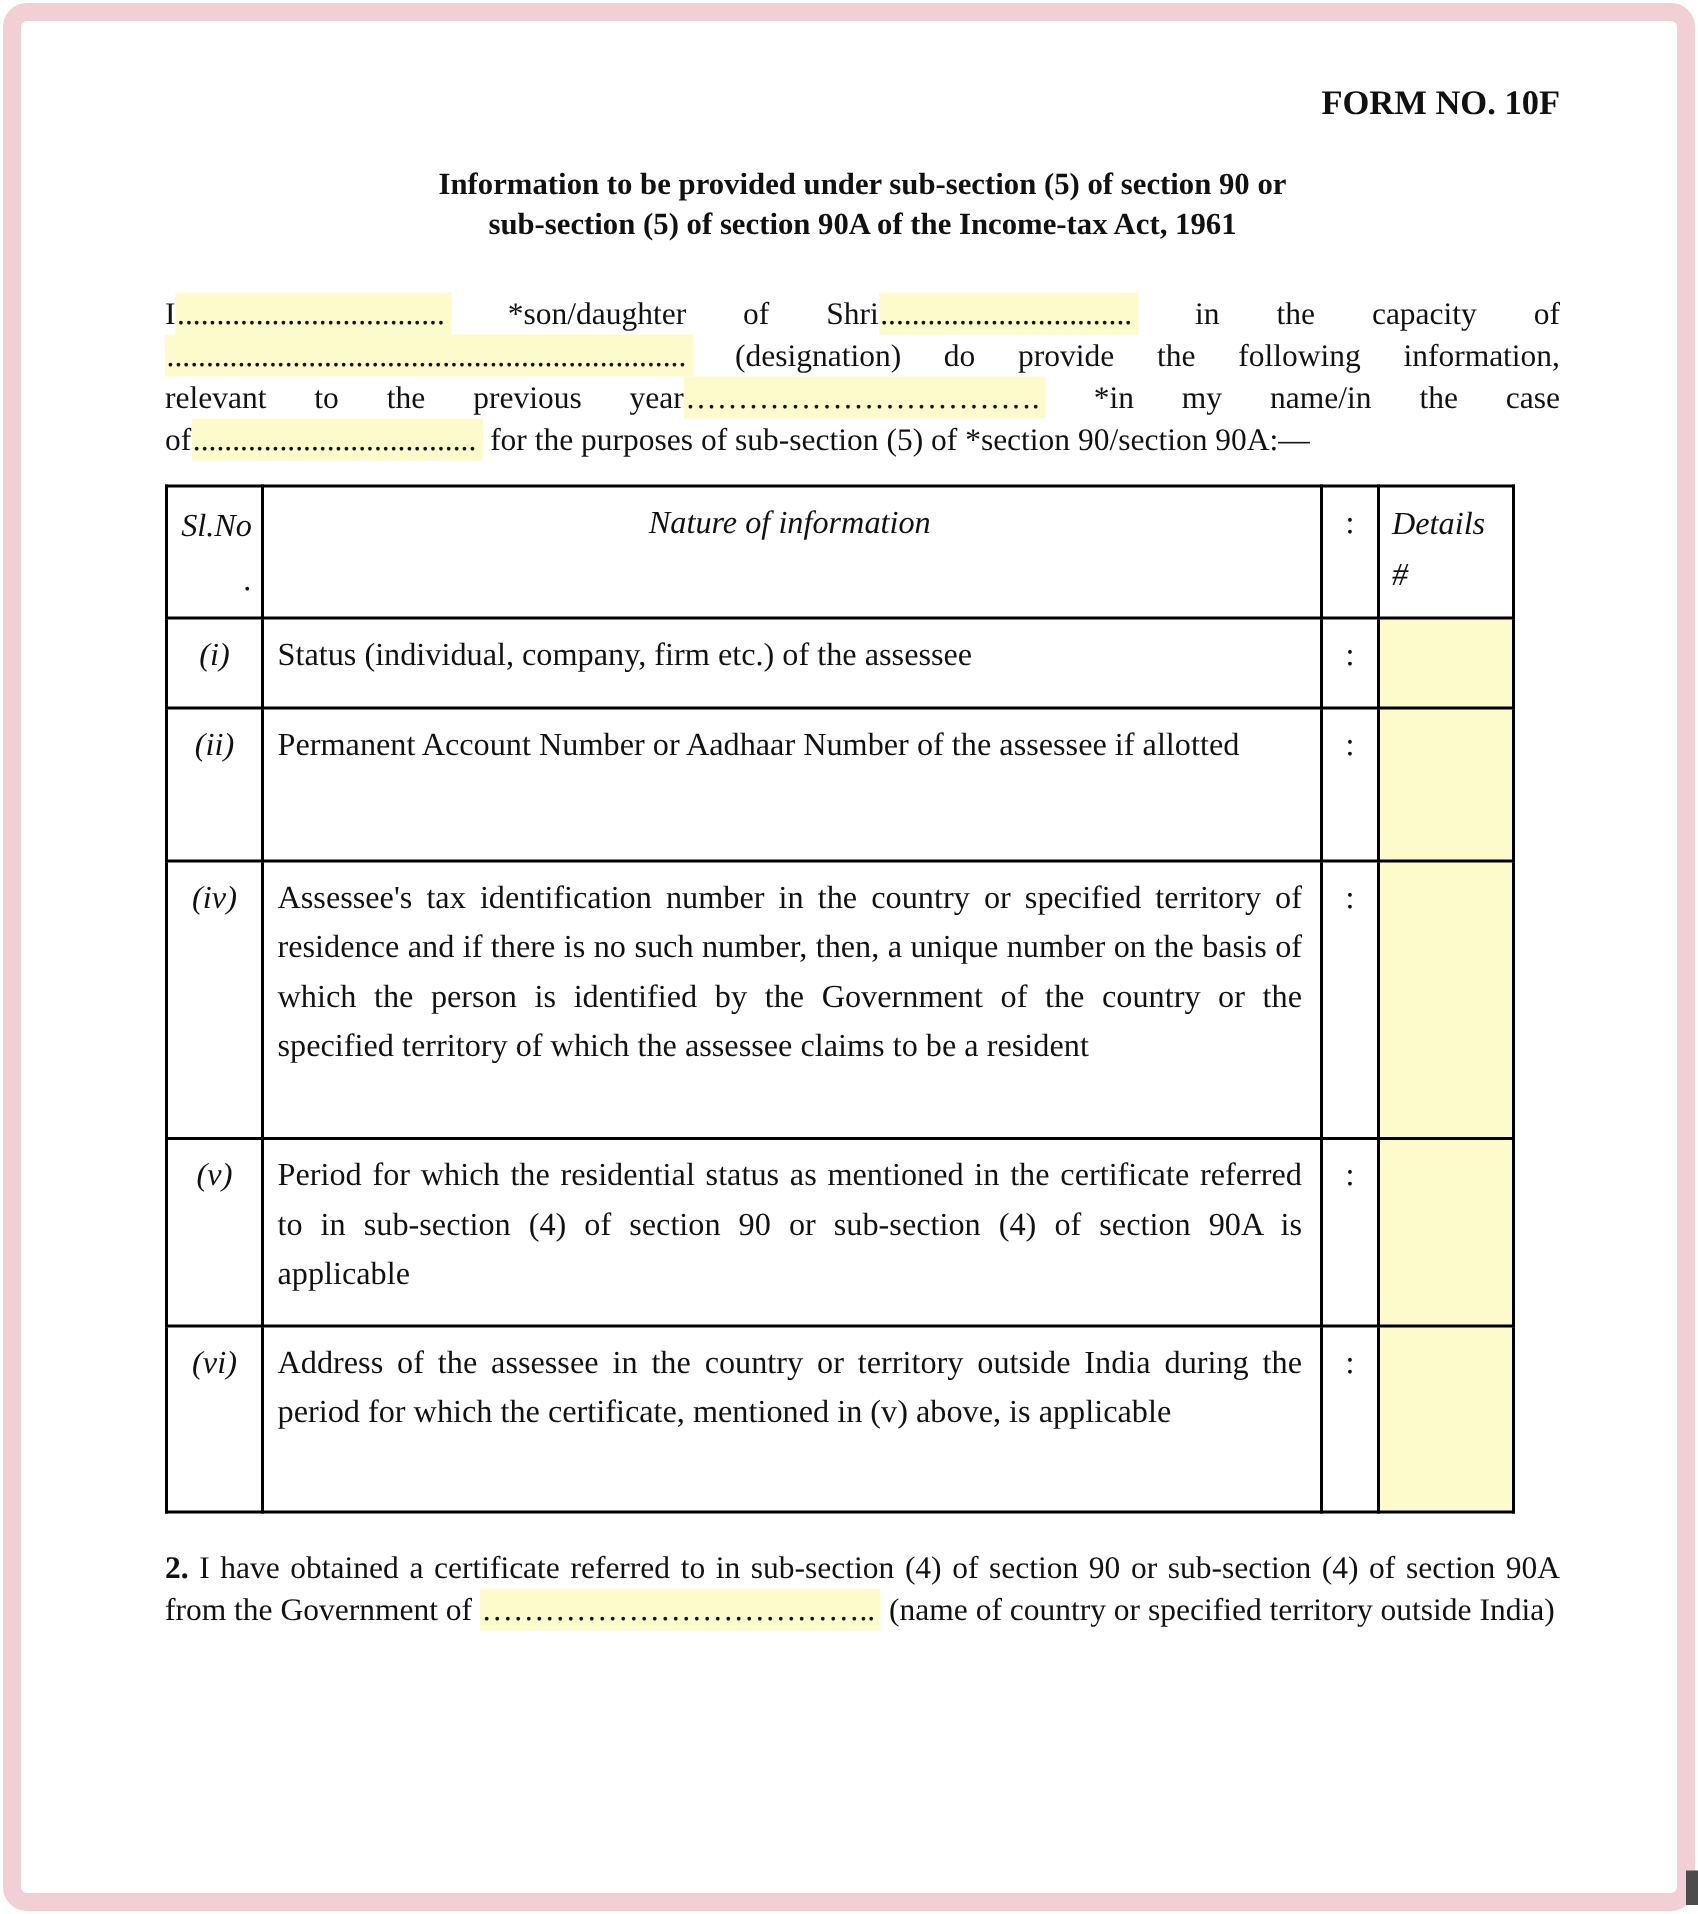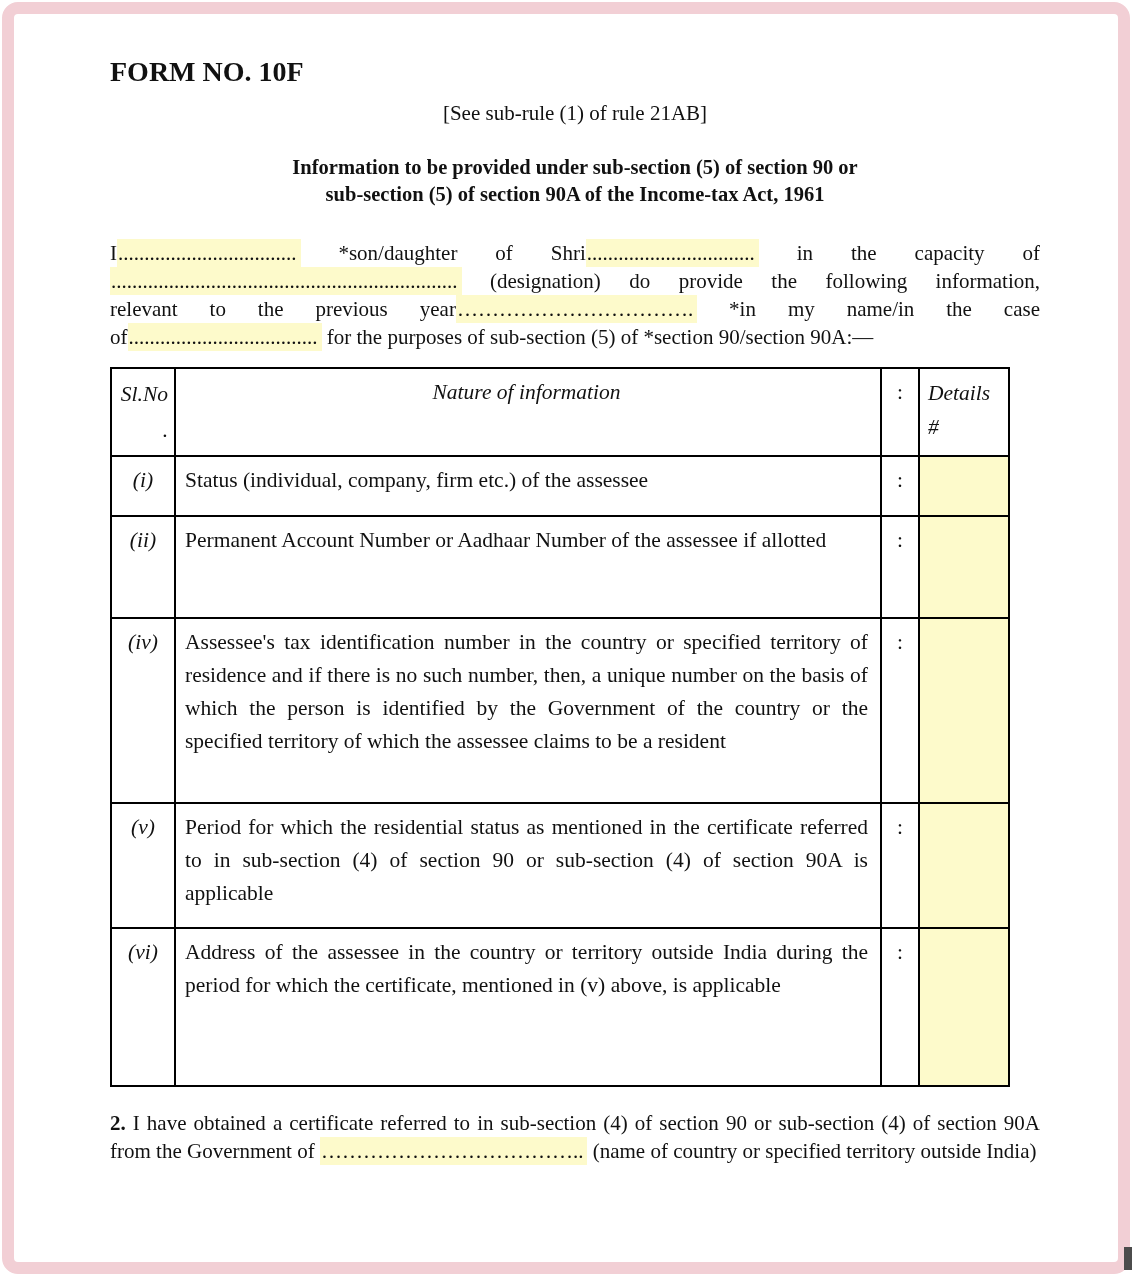--- a/index.html
+++ b/index.html
@@ -13,21 +13,21 @@
   }
   .canvas { position: absolute; left: 0; top: 0; width: 1132px; height: 1276px; background: #ffffff; }
   .frame {
     position: absolute; left: 2px; top: 2px; right: 2px; bottom: 2px;
     border: 12px solid #f2cfd5;
     border-radius: 16px;
     background: #ffffff;
   }
   .content { padding: 42px 0 0 96px; width: 1030px; }
 
-  .title  { font-size: 28px; font-weight: bold; text-align: left; width: 930px; }
+  .title  { font-size: 23px; font-weight: bold; text-align: right; width: 930px; }
   .subtitle { font-size: 21px; text-align: center; margin-top: 13px; width: 930px; }
   .heading { font-size: 20.5px; font-weight: bold; text-align: center; margin-top: 28px; line-height: 27px; width: 930px; }
 
   .intro { margin-top: 31px; font-size: 21px; line-height: 28px; width: 930px; }
   .intro-line { text-align: justify; text-align-last: justify; }
   .intro-line.last-line { text-align: left; text-align-last: auto; }
   .hl { background: #fdfacb; padding: 2px 4px 2px 1px; }
 
   table.info {
     border-collapse: collapse;
@@ -55,21 +55,20 @@
   }
 </style>
 </head>
 <body>
 
 <div class="canvas">
   <div class="frame">
     <div class="content">
 
       <div class="title">FORM NO. 10F</div>
-      <div class="subtitle">[See sub-rule (1) of rule 21AB]</div>
 
       <div class="heading">
         <div>Information to be provided under sub-section (5) of section 90 or</div>
         <div>sub-section (5) of section 90A of the Income-tax Act, 1961</div>
       </div>
 
       <div class="intro">
         <div class="intro-line"><span>I</span><span class="hl">..................................</span><span> *son/daughter of Shri</span><span class="hl">................................</span><span> in the capacity of</span></div>
         <div class="intro-line"><span class="hl">..................................................................</span><span> (designation) do provide the following information,</span></div>
         <div class="intro-line"><span>relevant to the previous year</span><span class="hl">…………………………….</span><span> *in my name/in the case</span></div>
@@ -102,21 +101,21 @@
           <td class="c-nature">Assessee's tax identification number in the country or specified territory of residence and if there is no such number, then, a unique number on the basis of which the person is identified by the Government of the country or the specified territory of which the assessee claims to be a resident</td>
           <td class="c-colon">:</td>
           <td class="c-details details-fill"></td>
         </tr>
         <tr style="height:125px;">
           <td class="c-no">(v)</td>
           <td class="c-nature">Period for which the residential status as mentioned in the certificate referred to in sub-section (4) of section 90 or sub-section (4) of section 90A is applicable</td>
           <td class="c-colon">:</td>
           <td class="c-details details-fill"></td>
         </tr>
-        <tr style="height:158px;">
+        <tr style="height:124px;">
           <td class="c-no">(vi)</td>
           <td class="c-nature">Address of the assessee in the country or territory outside India during the period for which the certificate, mentioned in (v) above, is applicable</td>
           <td class="c-colon">:</td>
           <td class="c-details details-fill"></td>
         </tr>
       </tbody>
         </table>
 
       <p class="closing"><b>2.</b><span> I have obtained a certificate referred to in sub-section (4) of section 90 or sub-section (4) of section 90A from the Government of </span><span class="hl">………………………………..</span><span> (name of country or specified territory outside India)</span></p>
 

